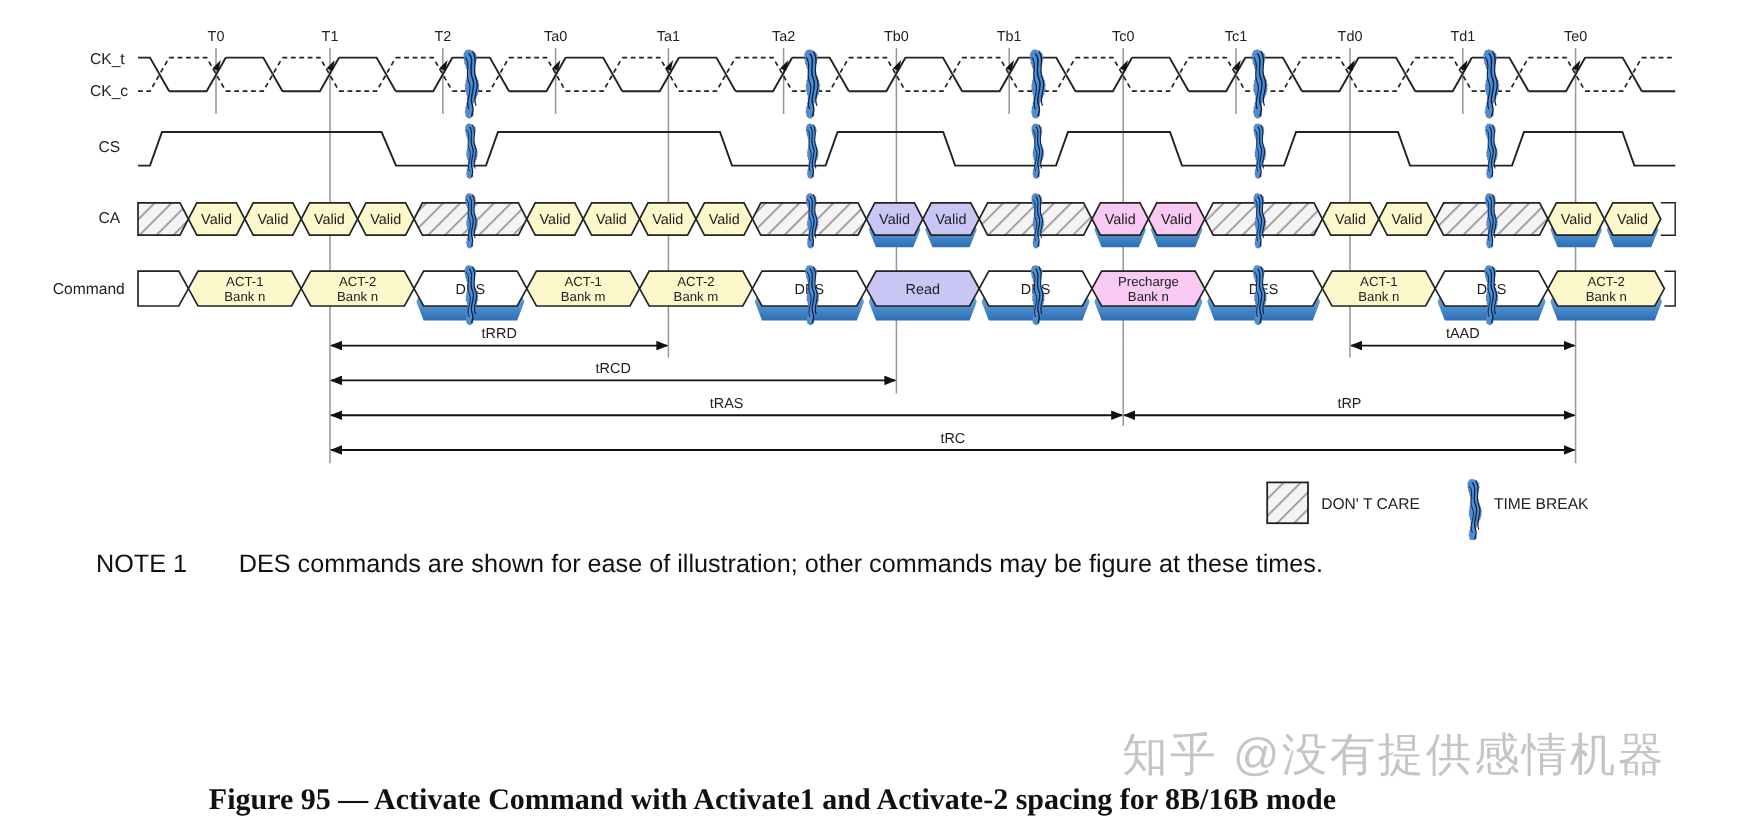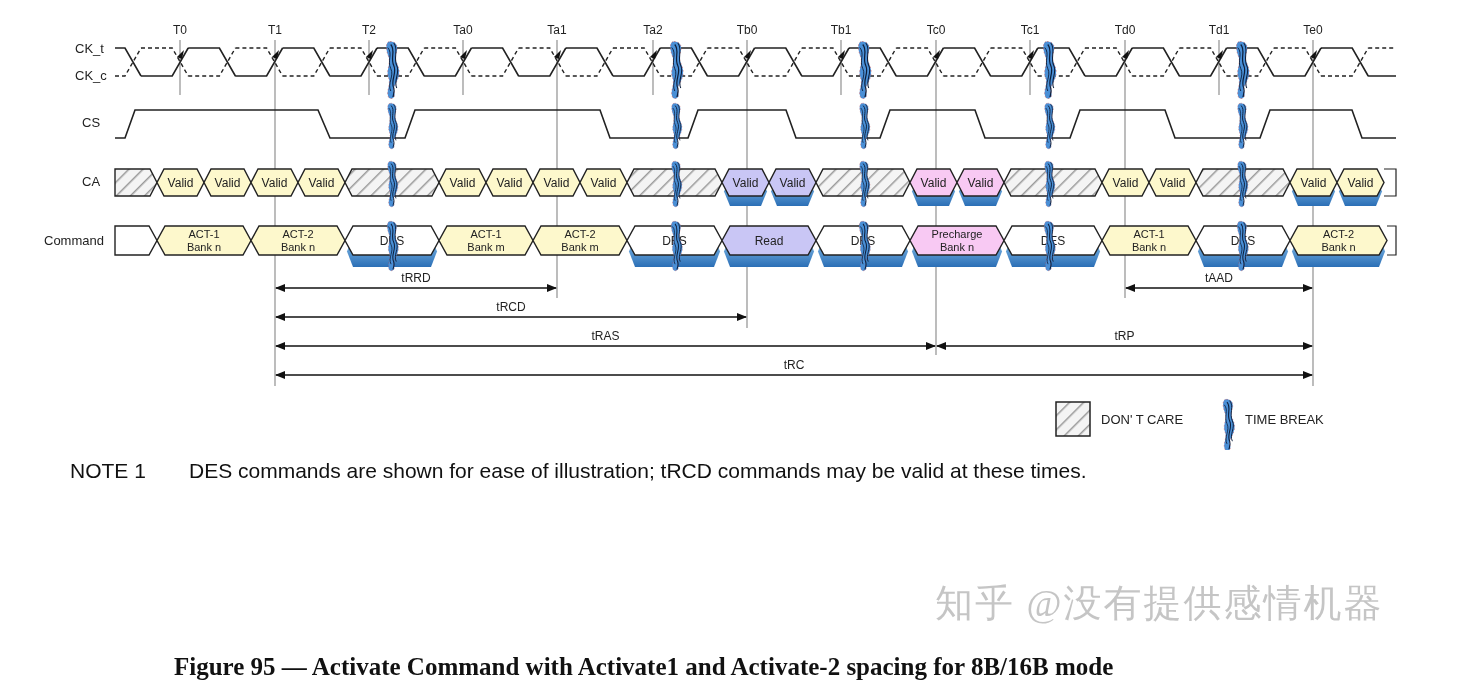--- a/index.html
+++ b/index.html
@@ -4,26 +4,26 @@
 <style>
   html, body { margin: 0; padding: 0; background: #ffffff; }
   body { width: 1464px; height: 690px; position: relative; overflow: hidden; font-family: "Liberation Sans", sans-serif; }
   #diagram { position: absolute; left: 0; top: 0; width: 1464px; height: 450px; }
   .sig-label { font-family: "Liberation Sans", sans-serif; font-size: 13px; fill: #222; }
   .t-label { font-family: "Liberation Sans", sans-serif; font-size: 12px; fill: #222; }
   .box-text { font-family: "Liberation Sans", sans-serif; font-size: 12px; fill: #222; }
   .box-text-sm { font-family: "Liberation Sans", sans-serif; font-size: 11px; fill: #222; }
   .timing-label { font-family: "Liberation Sans", sans-serif; font-size: 12px; fill: #222; }
   .legend-text { font-family: "Liberation Sans", sans-serif; font-size: 13px; fill: #222; }
-  .notes { position: absolute; left: 70px; top: 456px; width: 1360px; font-family: "Liberation Sans", sans-serif; font-size: 21px; color: #111; line-height: 29px; }
+  .notes { position: absolute; left: 80px; top: 456px; width: 1360px; font-family: "Liberation Sans", sans-serif; font-size: 21px; color: #111; line-height: 29px; }
   .note-row { display: flex; }
   .note-id { width: 119px; flex: none; }
   .note-text { flex: 1; }
   .caption { position: absolute; left: 174px; top: 612px; font-family: "Liberation Serif", serif; font-weight: bold; font-size: 25px; color: #111; white-space: nowrap; margin-top: 41px; }
-  .watermark { position: absolute; left: 935px; top: 578px; font-family: Liberation Serif, serif; font-size: 38px; color: rgba(150,150,150,0.55); white-space: nowrap; letter-spacing: 2px; }
+  .watermark { position: absolute; left: 935px; top: 604px; font-family: Liberation Sans, sans-serif; font-size: 38px; color: rgba(150,150,150,0.55); white-space: nowrap; letter-spacing: 2px; }
 </style>
 </head>
 <body>
 
 <svg id="diagram" width="1464" height="450" viewBox="0 0 1464 450" xmlns="http://www.w3.org/2000/svg">
   <defs>
     <pattern id="hatch" patternUnits="userSpaceOnUse" width="10" height="10" patternTransform="rotate(45)">
       <rect width="10" height="10" fill="#f4f4f4"></rect>
       <line x1="0" y1="0" x2="0" y2="10" stroke="#9a9a9a" stroke-width="3"></line>
     </pattern>
@@ -238,18 +238,18 @@
     <rect x="1056" y="402" width="34" height="34" fill="url(#hatch)" stroke="#222" stroke-width="1.5"></rect>
     <text class="legend-text" x="1101" y="424">DON' T CARE</text>
     <use href="#tbreak" x="1216" y="398" width="26" height="54"></use>
     <text class="legend-text" x="1245" y="424">TIME BREAK</text>
   </g>
 </svg>
 
 <div class="notes">
   <div class="note-row">
     <span class="note-id">NOTE 1</span>
-    <span class="note-text">DES commands are shown for ease of illustration; tRCD commands may be valid at these times.</span>
+    <span class="note-text">DES commands are shown for ease of illustration; other commands may be figure at these times.</span>
   </div>
 </div>
 
 <div class="caption">Figure 95 — Activate Command with Activate1 and Activate-2 spacing for 8B/16B mode</div>
 <div class="watermark">知乎 @没有提供感情机器</div>
 
 </body></html>

